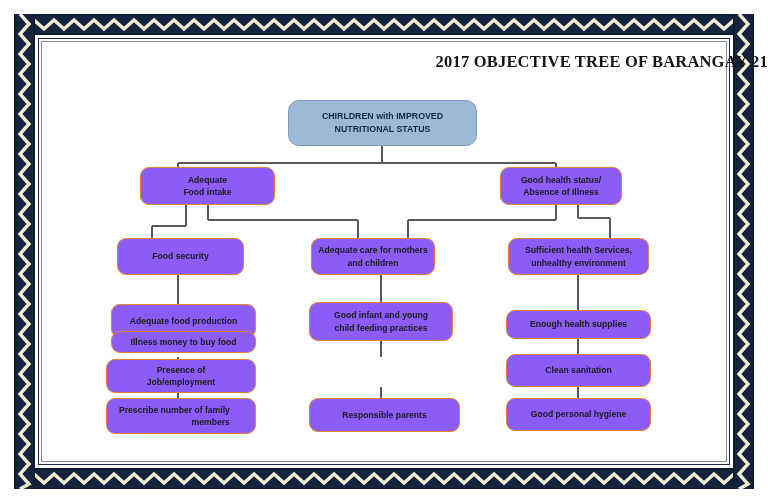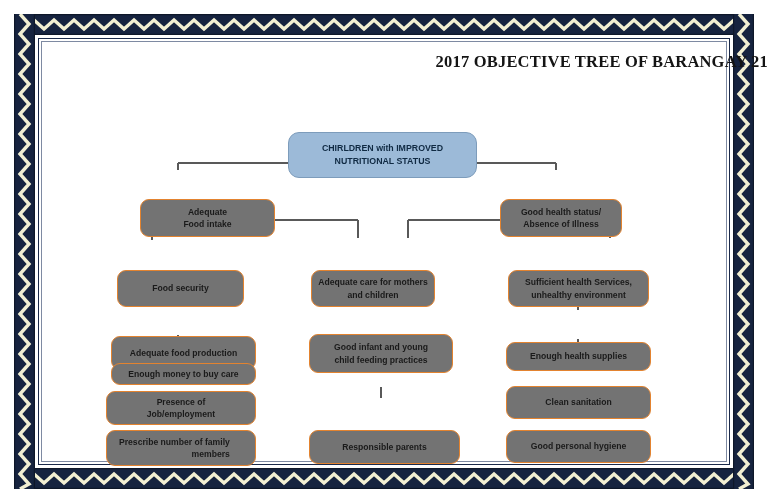--- a/index.html
+++ b/index.html
@@ -85,31 +85,30 @@
     display:flex;
     align-items:center;
     justify-content:center;
     text-align:center;
     font-weight:bold;
     font-size:8.6px;
     line-height:1.45;
     color:#1a1a1a;
     padding:3px 0;
     white-space:pre-line;
-    margin-top:32px;
   }
   .node.root{
     background:#9CBAD8;
     border:1px solid #7d9cbb;
     border-radius:11px;
     font-size:8.8px;
     color:#102a43;
   }
   .node.orange{
-    background:#737373;
+    background:#8b5cf6;
     border:1px solid #e3832f;
   }
   .node.left-align{
     justify-content:flex-start;
     text-align:right;
     padding-left:12px;
   }
 </style>
 </head>
 <body>
@@ -222,21 +221,21 @@
     <div class="node orange" style="left:117px; top:238px; width:127px; height:37px;">Food security</div>
 
     <div class="node orange" style="left:311px; top:238px; width:124px; height:37px;">Adequate care for mothers
 and children</div>
 
     <div class="node orange" style="left:508px; top:238px; width:141px; height:37px;">Sufficient health Services,
 unhealthy environment</div>
 
     <div class="node orange" style="left:111px; top:304px; width:145px; height:34px;">Adequate food production</div>
 
-    <div class="node orange" style="left:111px; top:331px; width:145px; height:22px;">Enough money to buy care</div>
+    <div class="node orange" style="left:111px; top:331px; width:145px; height:22px;">Illness money to buy food</div>
 
     <div class="node orange" style="left:106px; top:359px; width:150px; height:34px;">Presence of
 Job/employment</div>
 
     <div class="node orange left-align" style="left:106px; top:398px; width:150px; height:36px;">Prescribe number of family
 members</div>
 
     <div class="node orange" style="left:309px; top:302px; width:144px; height:39px;">Good infant and young
 child feeding practices</div>
 

